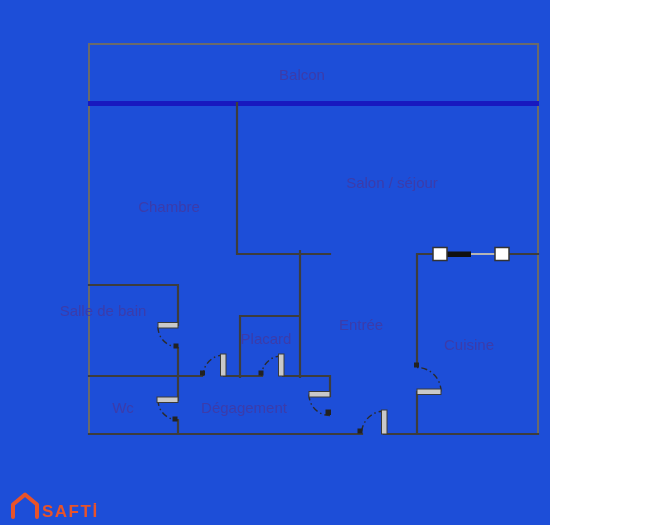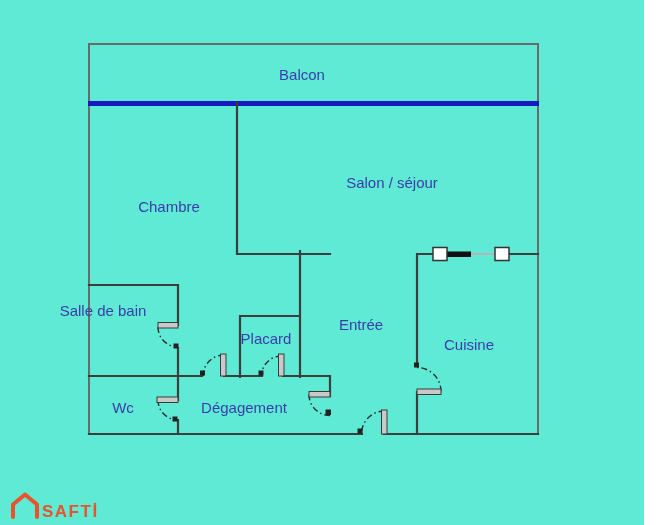--- a/index.html
+++ b/index.html
@@ -3,23 +3,23 @@
 <meta charset="utf-8">
 <style>
   html, body {
     margin: 0;
     padding: 0;
     background: #ffffff;
     font-family: "Liberation Sans", sans-serif;
   }
   .canvas {
     position: relative;
-    width: 644px;
+    width: 550px;
     height: 525px;
-    background: #5eead4;
+    background: #1d4ed8;
     overflow: hidden;
   }
   svg text {
     font-family: "Liberation Sans", "DejaVu Sans", sans-serif;
   }
   .room-label {
     font-size: 15px;
   }
   .brand-text {
     font-size: 17px;

